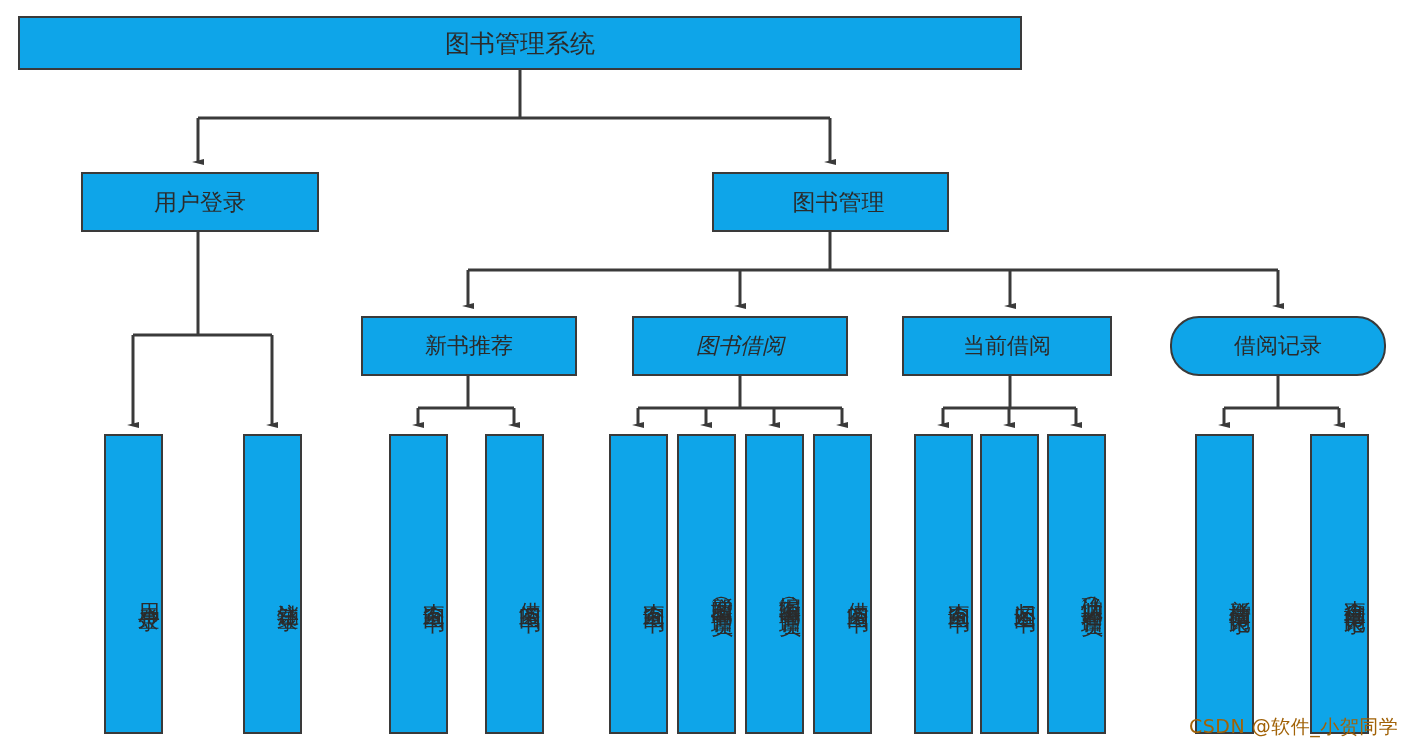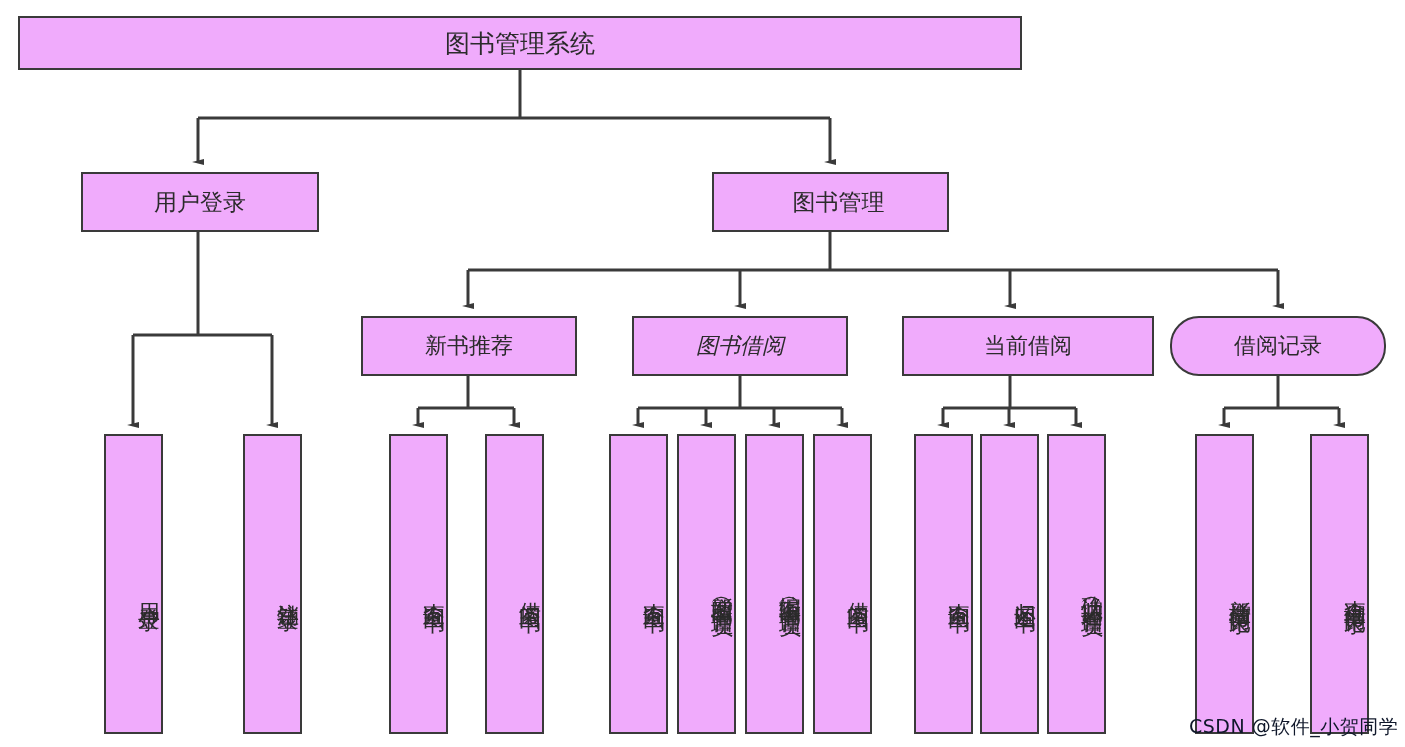--- a/index.html
+++ b/index.html
@@ -21,21 +21,21 @@
     position: absolute;
     left: 0;
     top: 0;
     width: 1405px;
     height: 747px;
   }
   .node {
     position: absolute;
     box-sizing: border-box;
     border: 2px solid #3a3a3a;
-    background: #f0abfc;
+    background: #0ea5e9;
     display: flex;
     align-items: center;
     justify-content: center;
     color: #2b2b2b;
   }
   .node.root {
     font-size: 25px;
   }
   .node.level2 {
     font-size: 23px;
@@ -54,21 +54,21 @@
     justify-content: center;
   }
   .node.leaf .label {
     writing-mode: vertical-rl;
     text-orientation: upright;
     line-height: 1.05;
   }
   .watermark {
     position: absolute;
     font-size: 19px;
-    color: #0f172a;
+    color: #a16207;
     white-space: nowrap;
     letter-spacing: 0.5px;
   }
 </style>
 </head>
 <body>
 
 <div id="canvas">
 
   <svg id="edges" viewBox="0 0 1405 747" xmlns="http://www.w3.org/2000/svg">
@@ -131,21 +131,21 @@
   <div class="node level2" style="left:712px; top:172px; width:237px; height:60px;padding-left:16px;">
     <span class="label">图书管理</span>
   </div>
 
   <div class="node level3" style="left:361px; top:316px; width:216px; height:60px;">
     <span class="label">新书推荐</span>
   </div>
   <div class="node level3" style="left:632px; top:316px; width:216px; height:60px;font-style:italic;">
     <span class="label">图书借阅</span>
   </div>
-  <div class="node level3" style="left:902px; top:316px; width:252px; height:60px;">
+  <div class="node level3" style="left:902px; top:316px; width:210px; height:60px;">
     <span class="label">当前借阅</span>
   </div>
   <div class="node level3" style="left:1170px; top:316px; width:216px; height:60px;border-radius:29px;">
     <span class="label">借阅记录</span>
   </div>
 
   <div class="node leaf" style="left:104px; top:434px; width:59px; height:300px;">
     <span class="label">用户登录</span>
   </div>
   <div class="node leaf" style="left:243px; top:434px; width:59px; height:300px;">

